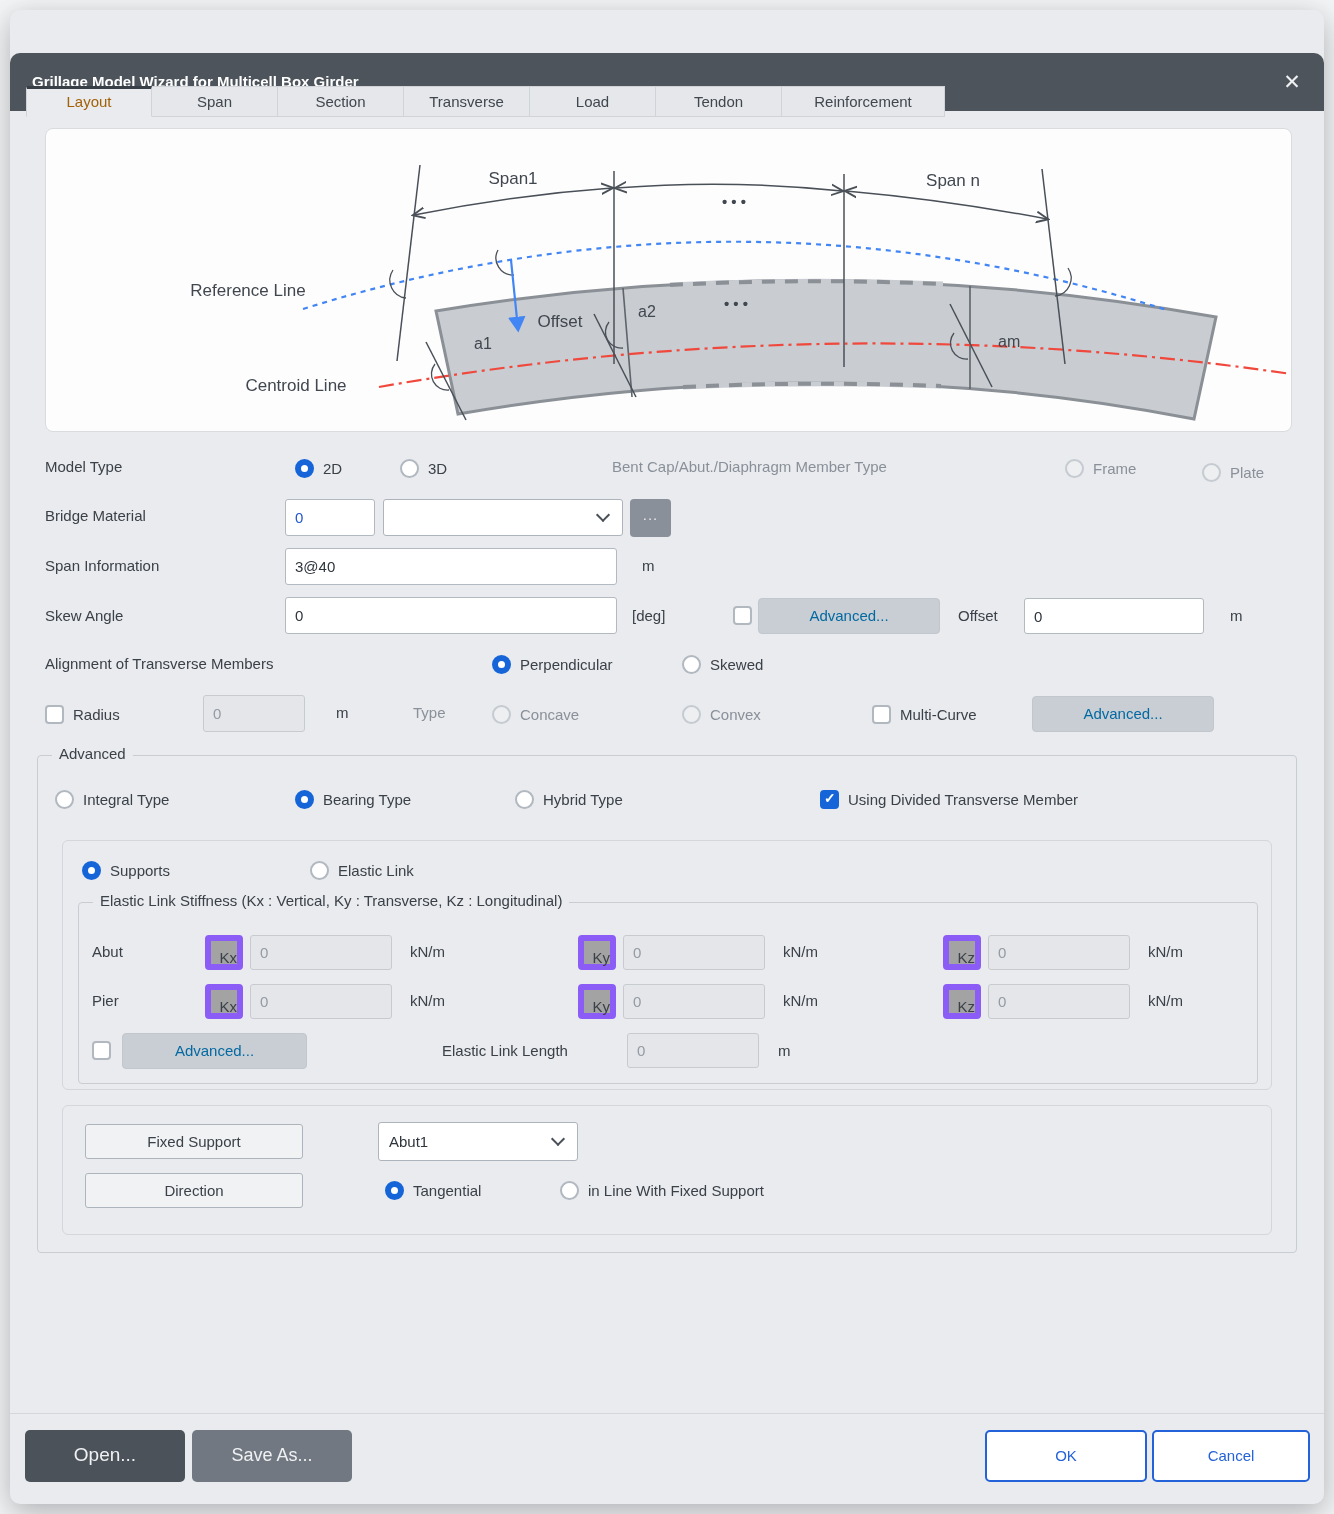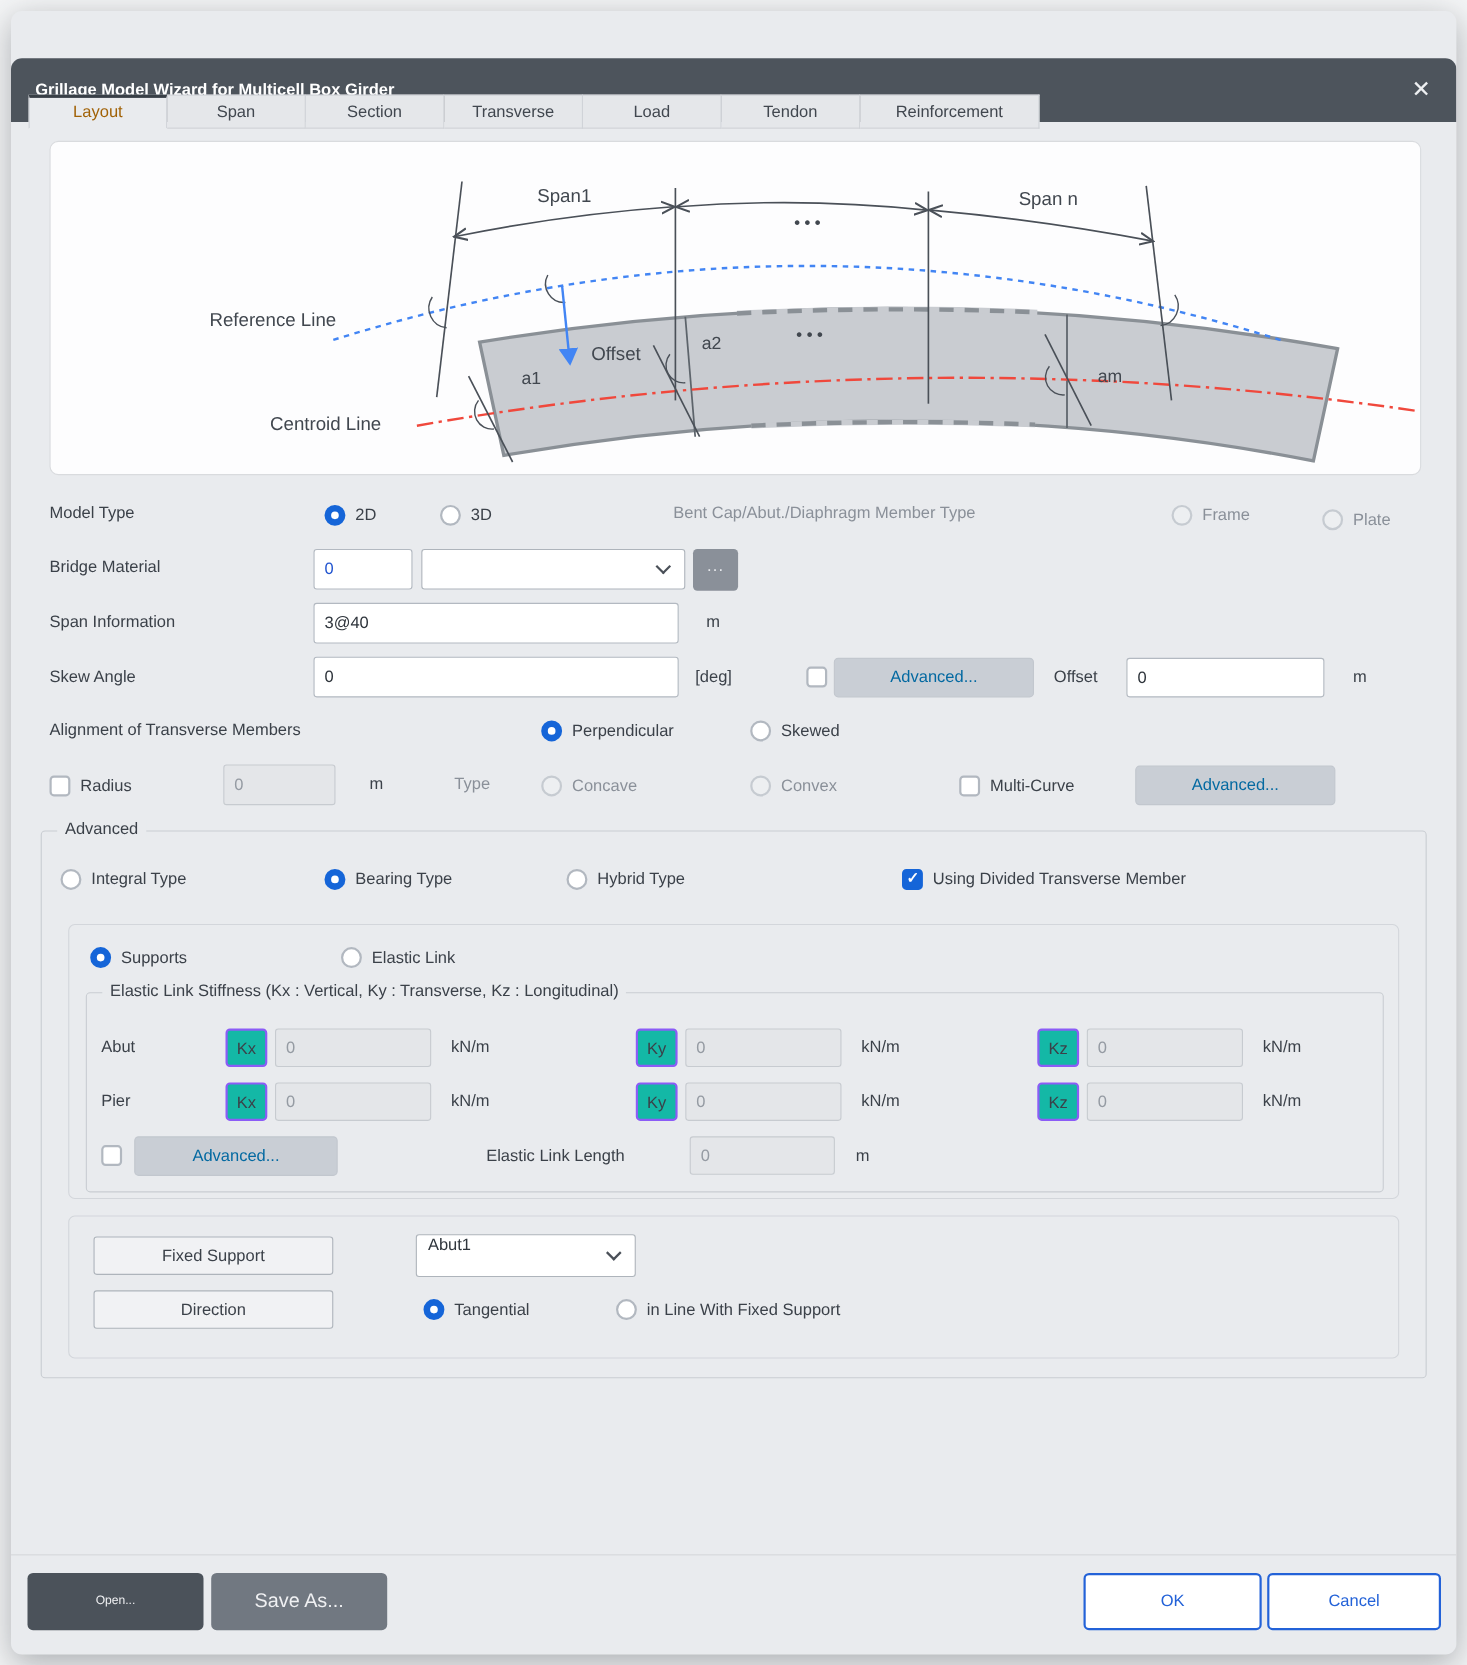--- a/index.html
+++ b/index.html
@@ -21,44 +21,44 @@
     line-height:26px;color:#a16207;}
   .panel{position:absolute;left:35px;top:118px;width:1247px;height:304px;background:#fdfdfe;
     border:1px solid #d9dbde;border-radius:8px;}
   .flabel{position:absolute;white-space:nowrap;}
   .gray{color:#8a9099;}
   .input{position:absolute;background:#fff;border:1px solid #b3b9c1;border-radius:3px;
     font-size:15px;color:#2f353c;padding:0 9px;display:flex;align-items:center;}
   .input.blue{color:#2356d0;}
   .input.dis{background:#e4e6e9;border-color:#c7cbd0;color:#959ba3;}
   .select{position:absolute;background:#fff;border:1px solid #aeb4bb;border-radius:3px;
-    display:flex;align-items:flex-start;padding:0 10px;color:#2f353c;}
+    display:flex;align-items:center;padding:0 10px;color:#2f353c;}
   .chev{position:absolute;right:14px;top:50%;width:10px;height:10px;margin-top:-8px;
     border-right:2px solid #4a5058;border-bottom:2px solid #4a5058;transform:rotate(45deg);}
   .btn-browse{position:absolute;background:#8a9099;border-radius:4px;color:#e8eaee;
     text-align:center;letter-spacing:1px;}
   .btn-dis{position:absolute;background:#c9ced5;border:1px solid #c2c7ce;border-radius:4px;
     color:#0369a1;text-align:center;}
-  .chip{position:absolute;background:#14b8a6;border:2px solid #8b5cf6;border-radius:4px;
-    text-align:center;color:#3b4149;}
+  .chip{position:absolute;background:#a3a3a3;border:6px solid #8b5cf6;border-radius:4px;
+    text-align:right;color:#3b4149;}
   .btn-form{position:absolute;background:#f1f2f4;border:1px solid #aeb4bb;border-radius:3px;
     text-align:center;color:#3b4149;}
   .opt{position:absolute;display:flex;align-items:center;gap:9px;height:20px;white-space:nowrap;}
   .radio{width:19px;height:19px;border-radius:50%;border:2px solid #b2b8c0;background:#fff;flex:0 0 auto;}
   .radio.on{border:6px solid #1565d8;}
   .radio.dis{border:2px solid #c6cbd1;background:#edeff1;}
   .cb{position:relative;width:19px;height:19px;border:2px solid #b2b8c0;border-radius:4px;background:#fff;flex:0 0 auto;}
   .cb.on{background:#1565d8;border-color:#1565d8;}
   .cb.on::after{content:"✓";position:absolute;left:2px;top:-2px;color:#fff;font-size:14px;font-weight:bold;}
   .group{position:absolute;border:1px solid #c9cdd2;border-radius:4px;}
   .legend{position:absolute;top:-11px;left:14px;background:#e9ebee;padding:0 7px;color:#3b4149;white-space:nowrap;}
   .box{position:absolute;border:1px solid #d3d6db;border-radius:6px;}
   .hr{position:absolute;left:0;right:0;top:1403px;height:1px;background:#d4d7da;}
   .btn-dark{position:absolute;background:#4b525a;border-radius:5px;color:#f0f1f3;
-    text-align:center;font-size:11px;}
+    text-align:center;font-size:19px;}
   .btn-mid{position:absolute;background:#717881;border-radius:5px;color:#f0f1f3;
     text-align:center;font-size:18px;}
   .btn-line{position:absolute;background:#fff;border:2px solid #2362d8;border-radius:5px;
     color:#2362d8;text-align:center;font-size:15px;}
   svg text{font-family:"Liberation Sans",sans-serif;}
 </style>
 </head>
 <body>
 
 <div class="dialog">

